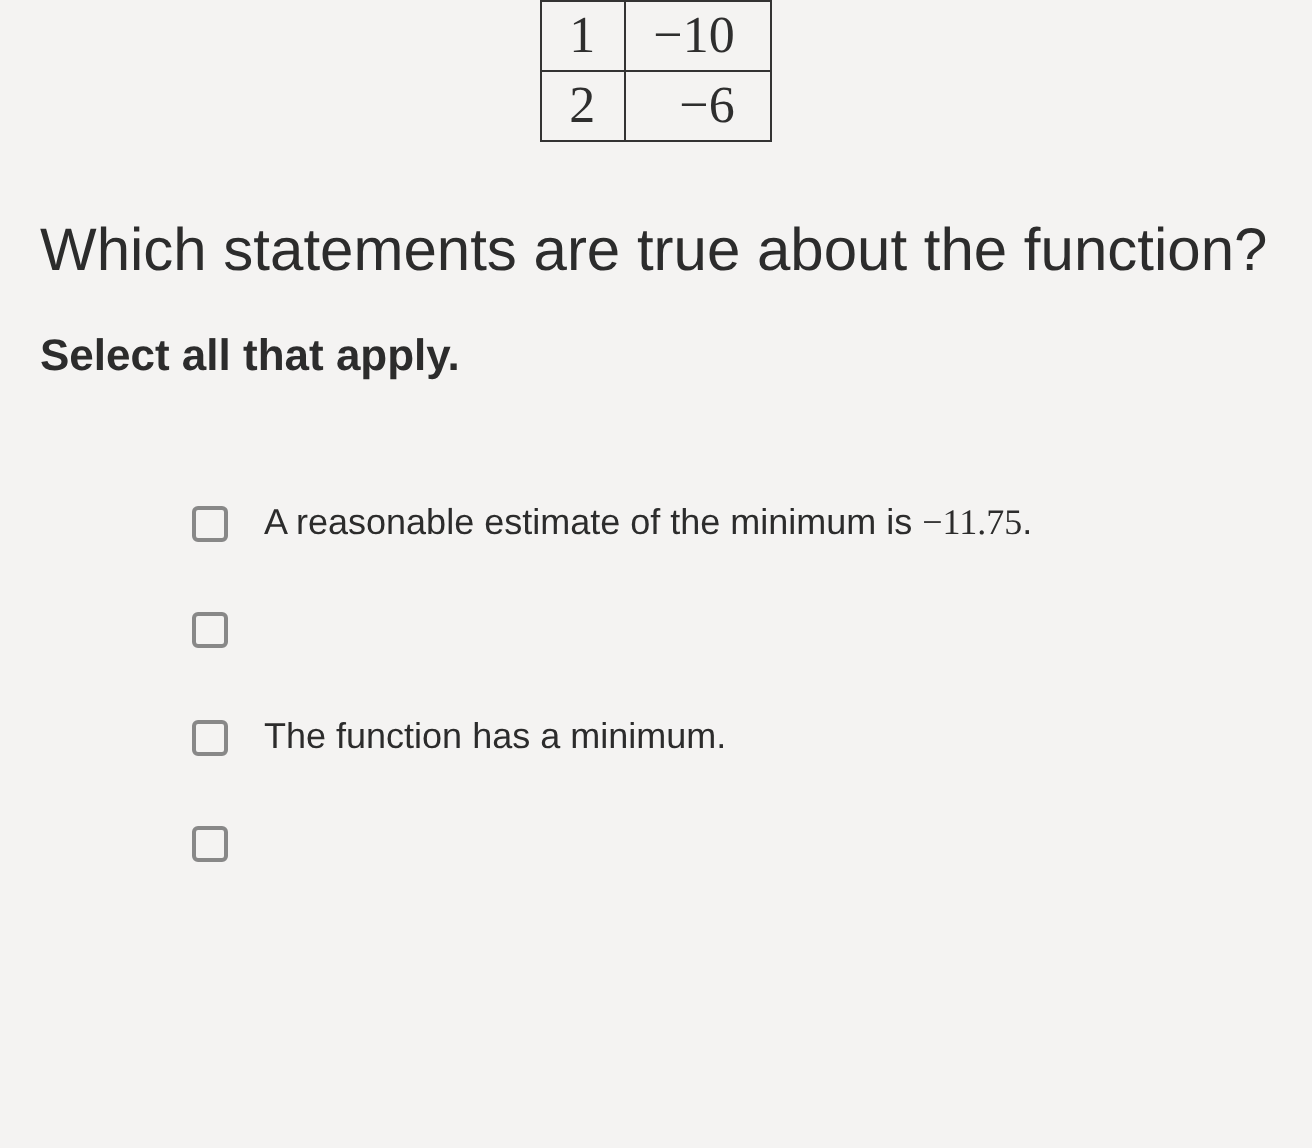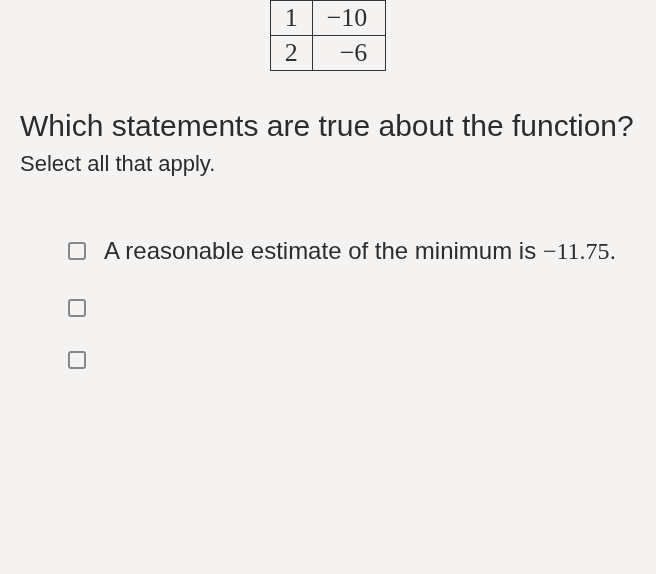--- a/index.html
+++ b/index.html
@@ -34,33 +34,35 @@
   table.data td:first-child { min-width: 30px; }
   table.data td:last-child { text-align: right; padding-right: 18px; }
 
   .question {
     font-size: 30px;
     margin-top: 38px;
     color: #2c2c2c;
   }
   .instruction {
     font-size: 22px;
-    margin-top: 8px;
+    margin-top: 22px;
     color: #2c2c2c;
+    font-weight: bold;
   }
   .options {
     margin-top: 60px;
     padding-left: 48px;
   }
   .option {
     display: flex;
     align-items: center;
     margin-bottom: 34px;
-    font-size: 24px;
+    font-size: 18px;
     color: #2c2c2c;
+    margin-left: 28px;
   }
   .option:last-child { margin-bottom: 0; }
   .checkbox {
     width: 18px;
     height: 18px;
     border: 2px solid #888;
     border-radius: 3px;
     margin-right: 18px;
     background: #f4f3f2;
     flex-shrink: 0;
@@ -98,19 +100,25 @@
       <span>
         <span>A reasonable estimate of the minimum is </span><span class="math">−11.75</span><span>.</span>
       </span>
     </div>
 
     <div class="option">
       <div class="checkbox"></div>
     </div>
 
 
+    <div class="option">
+      <div class="checkbox"></div>
+      <span>
+        <span>The function has a minimum.</span><span class="math"></span><span></span>
+      </span>
+    </div>
 
     <div class="option">
       <div class="checkbox"></div>
     </div>
 
   </div>
 </div>
 
 </body></html>

